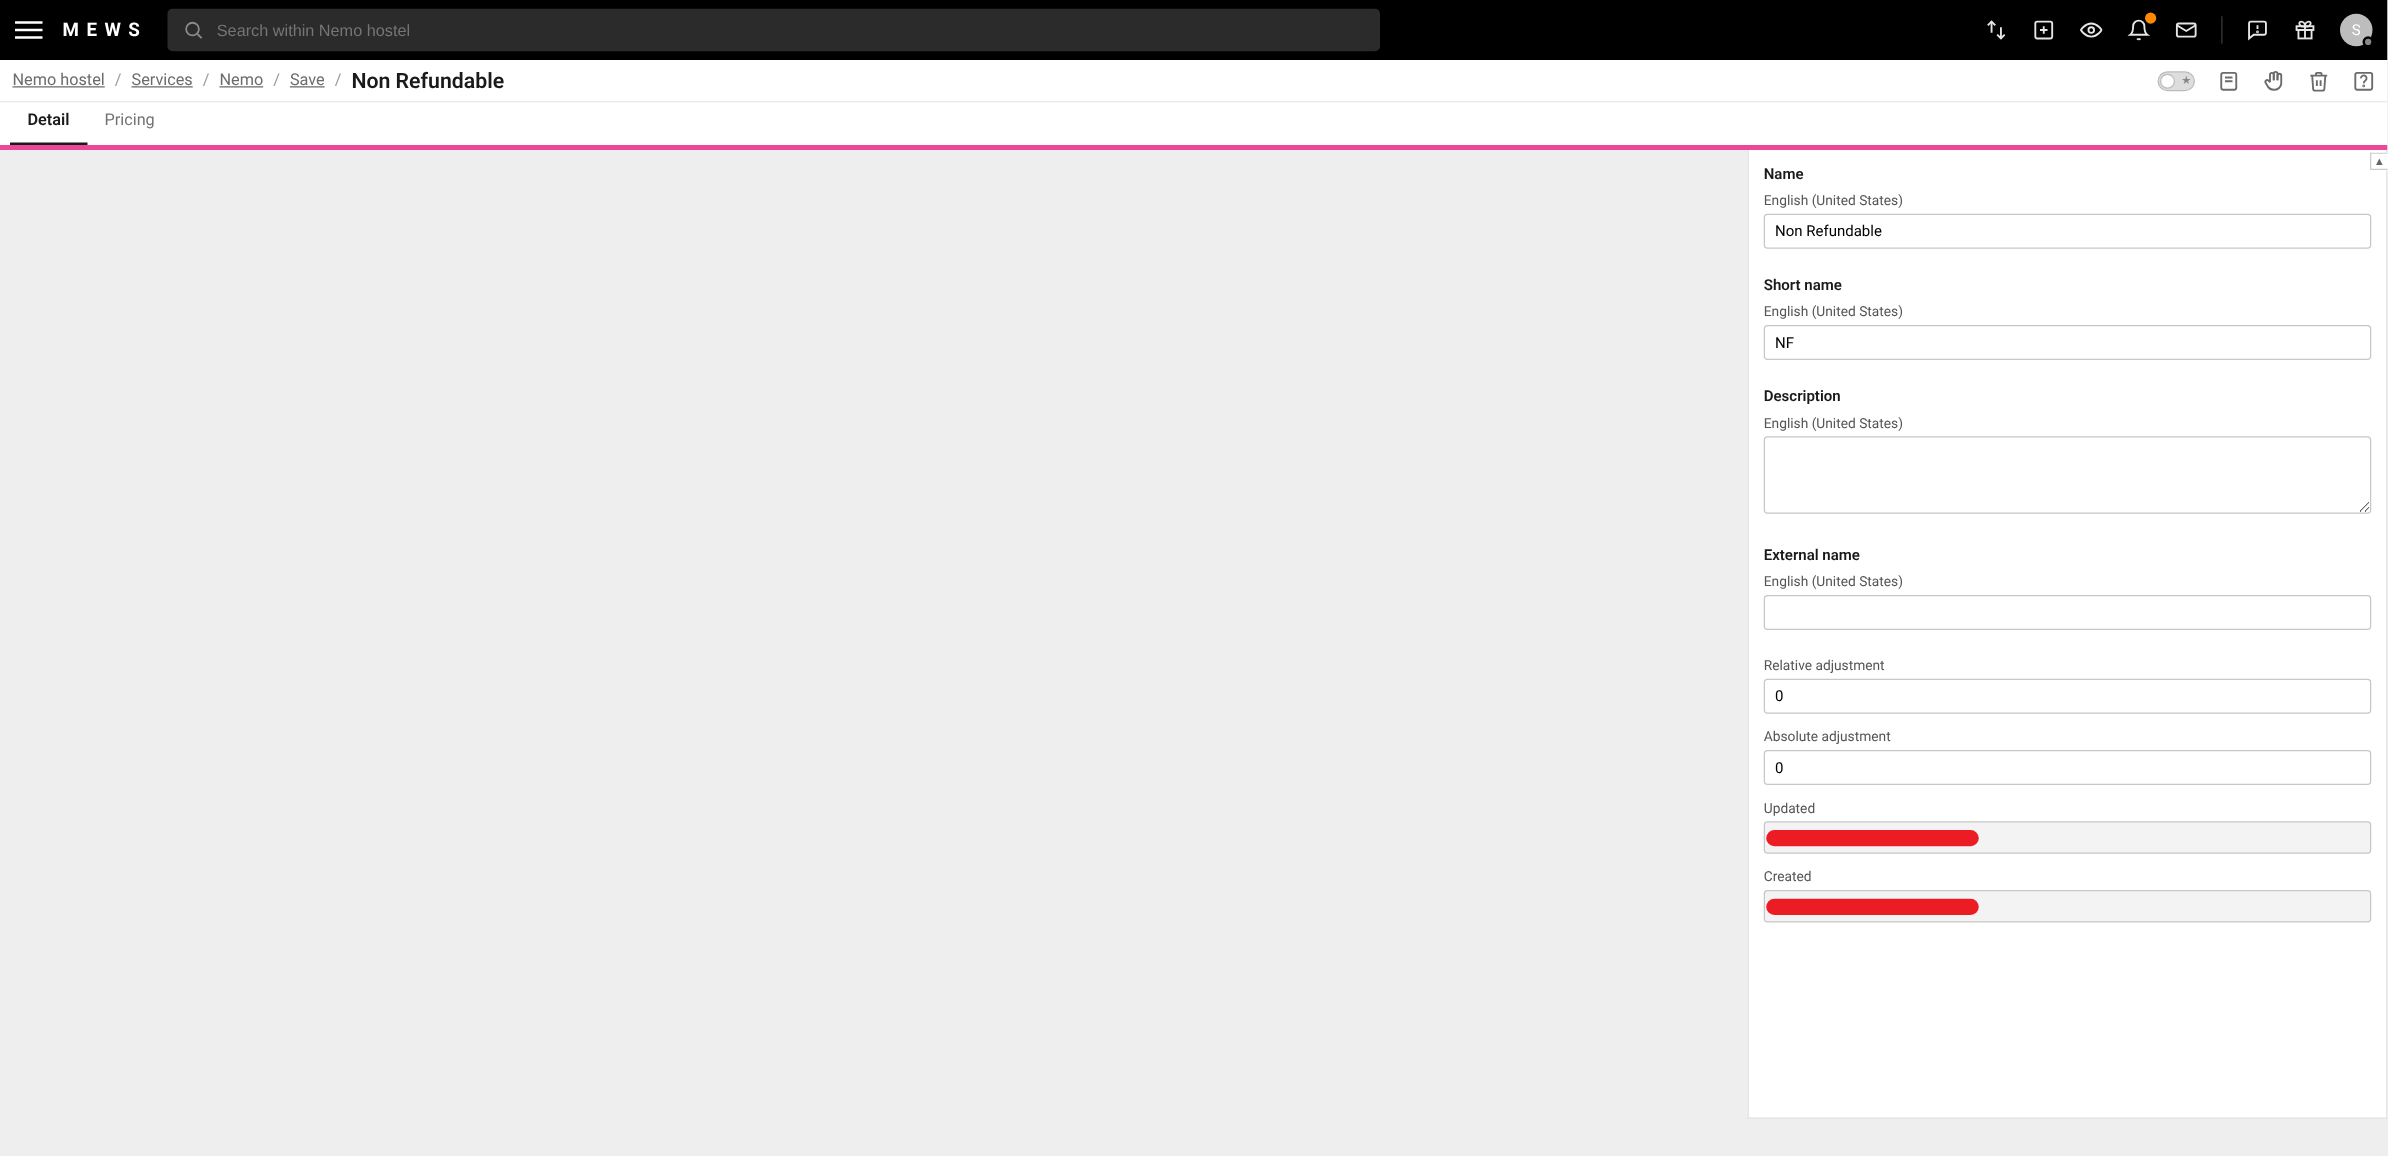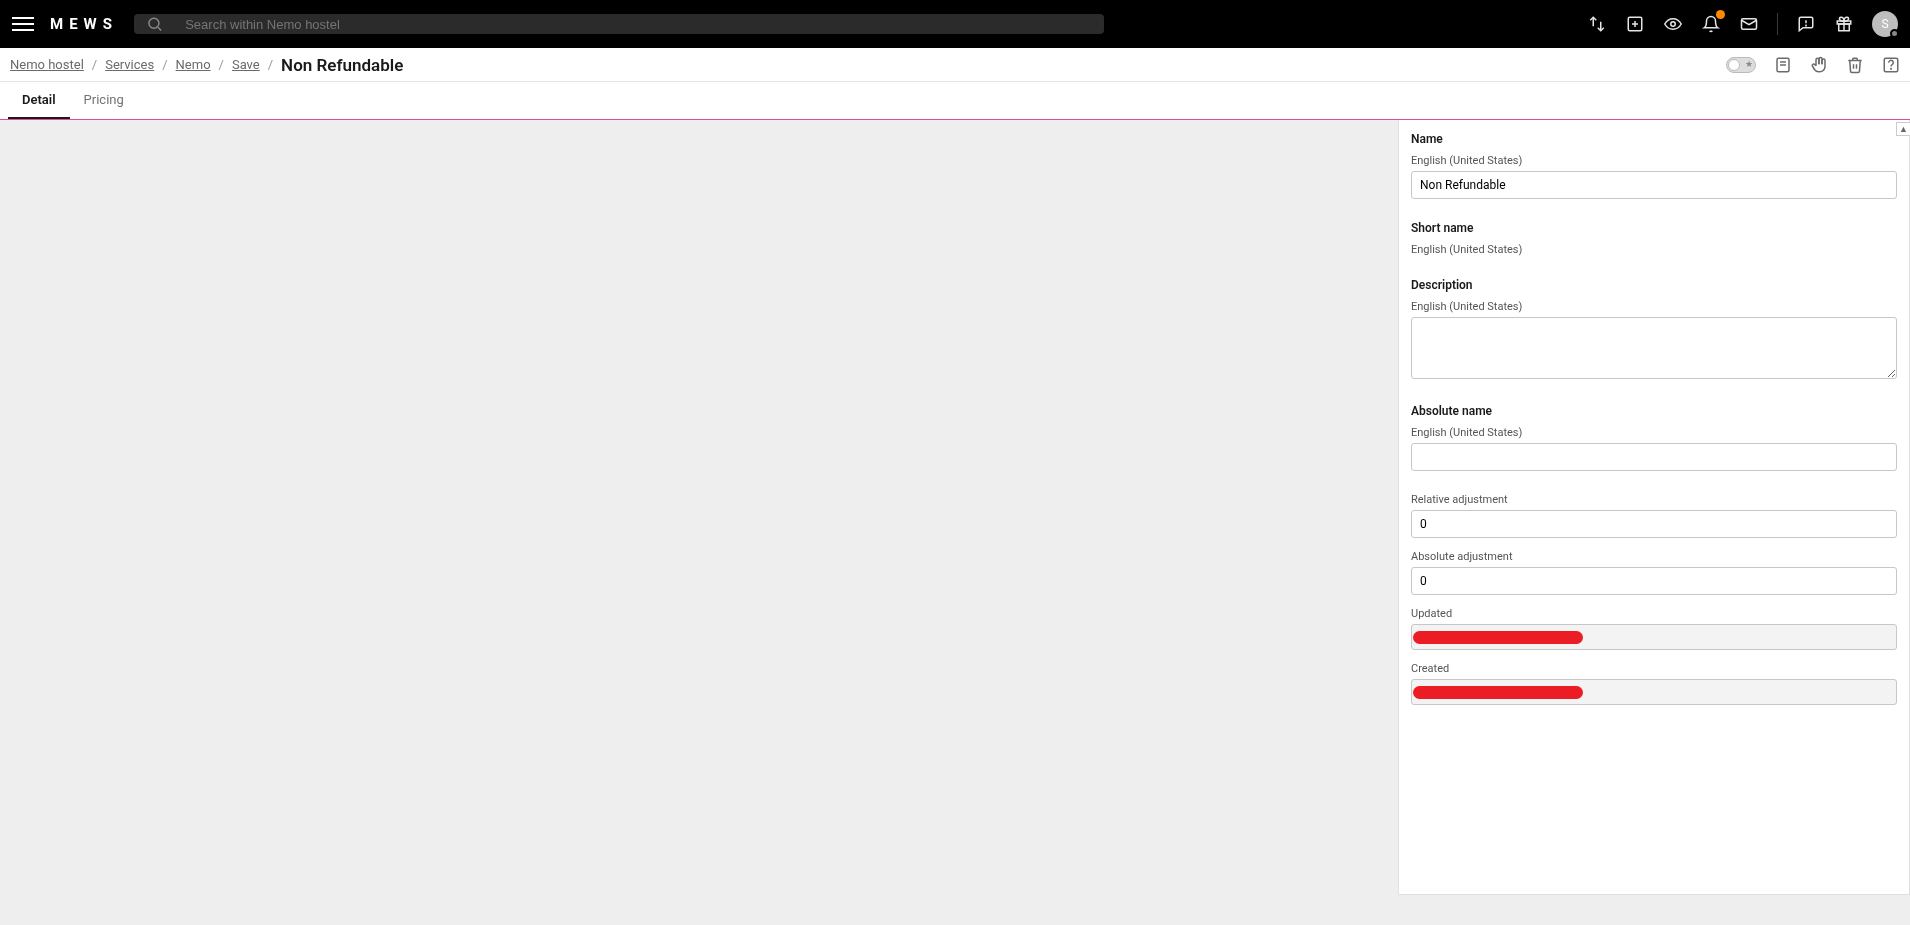--- a/index.html
+++ b/index.html
@@ -1,40 +1,40 @@
 <!DOCTYPE html>
 <html><head>
 <meta charset="utf-8">
 <style>
 * { box-sizing: border-box; margin: 0; padding: 0; }
 html, body { height: 100%; font-family: -apple-system, BlinkMacSystemFont, "Segoe UI", Roboto, Arial, sans-serif; font-size: 13px; color: #1a1a1a; background: #eeeeee; }
 .topbar { height: 48px; background: #000; color: #fff; display: flex; align-items: center; padding: 0 12px; gap: 16px; }
 .hamburger { width: 22px; height: 22px; display: flex; flex-direction: column; justify-content: center; gap: 4px; cursor: pointer; }
 .hamburger span { display: block; height: 2px; background: #fff; }
 .logo { font-weight: 700; letter-spacing: 6px; font-size: 15px; }
-.search-wrap { flex: 0 0 970px; height: 20px; background: #2b2b2b; border-radius: 4px; display: flex; align-items: center; padding: 0 12px; gap: 22px; color: #8a8a8a; }
+.search-wrap { flex: 0 0 970px; height: 34px; background: #2b2b2b; border-radius: 4px; display: flex; align-items: center; padding: 0 12px; gap: 10px; color: #8a8a8a; }
 .search-wrap input { background: transparent; border: none; outline: none; color: #ccc; font-size: 13px; width: 100%; }
 .topbar-spacer { flex: 1; }
 .topbar-icons { display: flex; align-items: center; gap: 18px; }
 .topbar-icons .icon-btn { width: 20px; height: 20px; display: flex; align-items: center; justify-content: center; cursor: pointer; color: #e6e6e6; position: relative; }
 .topbar-icons .divider { width: 1px; height: 22px; background: #3a3a3a; }
 .badge-dot { position: absolute; top: -4px; right: -4px; width: 9px; height: 9px; background: #ff8a00; border-radius: 50%; }
 .avatar { width: 26px; height: 26px; border-radius: 50%; background: #bdbdbd; color: #fff; display: flex; align-items: center; justify-content: center; font-size: 12px; position: relative; }
 .avatar-dot { position: absolute; bottom: -1px; right: -1px; width: 9px; height: 9px; background: #888; border-radius: 50%; border: 2px solid #000; }
 .subheader { background: #fff; height: 34px; display: flex; align-items: center; padding: 12px 10px; justify-content: space-between; border-bottom: 1px solid #e4e4e4; }
 .breadcrumbs { display: flex; align-items: center; gap: 8px; font-size: 13px; }
 .breadcrumbs a { color: #6b6b6b; text-decoration: underline; cursor: pointer; }
 .breadcrumbs .sep { color: #9a9a9a; }
 .breadcrumbs .current { font-weight: 600; font-size: 17px; color: #1a1a1a; text-decoration: none; }
 .subheader-actions { display: flex; align-items: center; gap: 18px; }
 .toggle { width: 30px; height: 16px; border-radius: 10px; background: #ddd; position: relative; cursor: pointer; border: 1px solid #bbb; }
 .toggle::after { content: ""; position: absolute; left: 1px; top: 1px; width: 12px; height: 12px; background: #fff; border-radius: 50%; border: 1px solid #bbb; box-sizing: border-box; }
 .toggle .star { position: absolute; right: 2px; top: 1px; font-size: 9px; color: #888; }
 .subheader-actions .action-icon { width: 18px; height: 18px; color: #6b6b6b; cursor: pointer; display: flex; align-items: center; justify-content: center; }
-.tabsbar { background: #fff; height: 38px; display: flex; align-items: flex-end; padding: 0 8px; border-bottom: 1px solid #ec4899; }
+.tabsbar { background: #fff; height: 38px; display: flex; align-items: flex-end; padding: 0 8px; border-bottom: 4px solid #ec4899; }
 .tab { padding: 0 14px 10px 14px; font-size: 13px; color: #737373; cursor: pointer; border-bottom: 2px solid transparent; }
 .tab.active { color: #1a1a1a; font-weight: 600; border-bottom-color: #1a1a1a; }
 .content-area { display: flex; justify-content: flex-end; padding: 0 0 30px 0; overflow-y: auto; height: calc(100% - 48px - 34px - 38px); }
 .form-panel { width: 512px; background: #fff; border: 1px solid #e0e0e0; border-top: none; padding: 12px 12px 18px 12px; }
 .field-block { margin-bottom: 22px; }
 .field-label-strong { font-size: 12px; font-weight: 600; margin-bottom: 8px; display: block; }
 .field-sublabel { font-size: 11px; color: #555; margin-bottom: 4px; display: block; }
 input.text-input, textarea.text-area { width: 100%; border: 1px solid #c7c7c7; border-radius: 3px; padding: 6px 8px; font-size: 12px; font-family: inherit; background: #fff; }
 input.text-input { height: 28px; }
 textarea.text-area { height: 62px; resize: both; }
@@ -185,31 +185,32 @@
 
     <div class="field-block">
       <span class="field-label-strong">Name</span>
       <span class="field-sublabel">English (United States)</span>
       <input class="text-input" type="text" value="Non Refundable" style="">
     </div>
 
     <div class="field-block">
       <span class="field-label-strong">Short name</span>
       <span class="field-sublabel">English (United States)</span>
+      <input class="text-input" type="text" value="NF" style="">
     </div>
 
     <div class="field-block">
       <span class="field-label-strong">Description</span>
       <span class="field-sublabel">English (United States)</span>
       <textarea class="text-area" style=""></textarea>
     </div>
 
 
     <div class="field-block">
-      <span class="field-label-strong">Absolute name</span>
+      <span class="field-label-strong">External name</span>
       <span class="field-sublabel">English (United States)</span>
       <input class="text-input" type="text" value="" style="">
     </div>
 
     <div class="field-block" style="margin-bottom:12px">
       <span class="field-sublabel">Relative adjustment</span>
       <input class="text-input" type="text" value="0" style="">
     </div>
 
     <div class="field-block" style="margin-bottom:12px">

